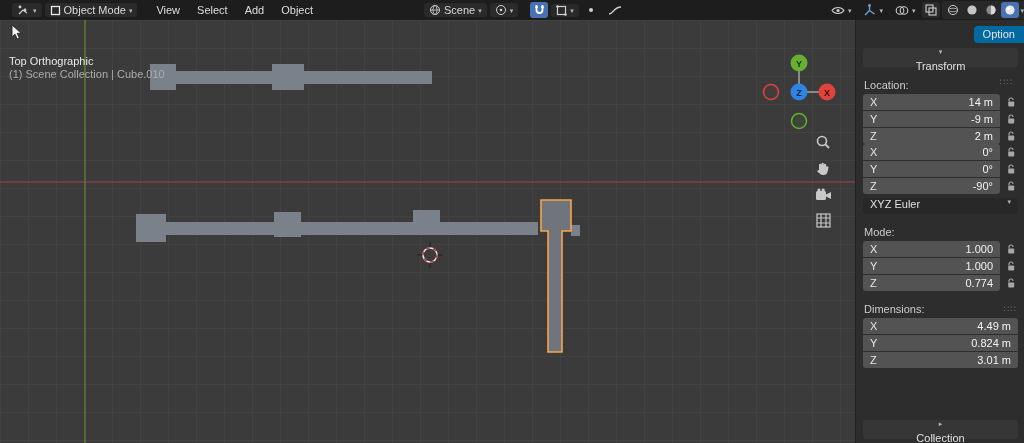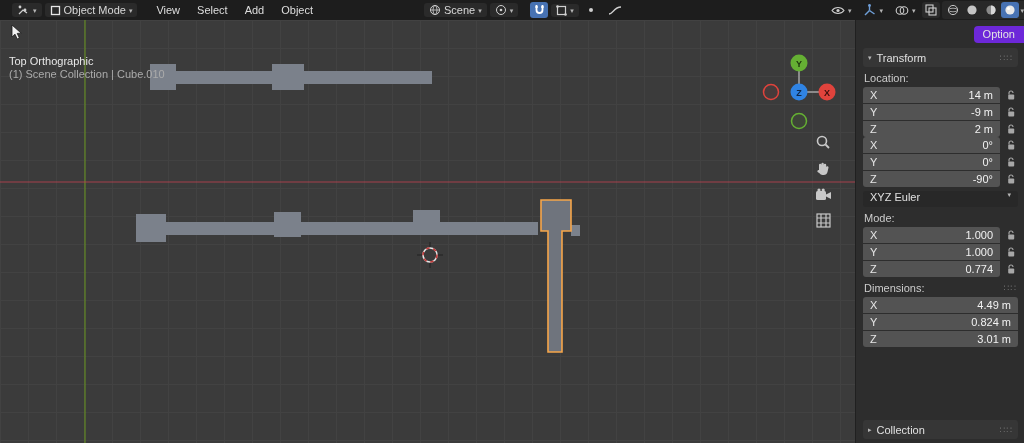--- a/index.html
+++ b/index.html
@@ -39,27 +39,27 @@
   .vp-svg { position:absolute; left:0; top:0; }
   .nav-tools { position:absolute; right:22px; top:114px; width:20px; display:flex; flex-direction:column; gap:11px; align-items:center; }
 
   
   .sidebar {
     position:absolute; top:20px; right:0; width:169px; height:423px;
     background:#2d2d2d; border-left:1px solid #202020;
     display:flex; flex-direction:column; padding:0 6px 4px 7px;
   }
   .options-row { height:28px; display:flex; justify-content:flex-end; align-items:center; margin-right:-6px; }
-  .options-btn { background:#6d28d9; border-radius:4px 0 0 4px; padding:2px 9px 3px 9px; color:#e3e3e3; }
+  .options-btn { background:#0369a1; border-radius:4px 0 0 4px; padding:2px 9px 3px 9px; color:#e3e3e3; }
   .panel-header {
     height:19px; background:#363636; border-radius:3px;
-    display:flex; align-items:center; gap:5px; padding:0 5px; color:#e0e0e0;
+    display:flex; align-items:center; gap:5px; padding:0 5px; color:#e0e0e0;flex-direction:column;
   }
   .grip { margin-left:auto; color:#6e6e6e; font-size:9px; letter-spacing:1px; }
-  .sec-label { margin:5px 1px 3px 1px; color:#cccccc; display:flex; align-items:center;text-align:right; }
+  .sec-label { margin:12px 1px 3px 1px; color:#cccccc; display:flex; align-items:center;text-align:right; }
   .vec-group { display:flex; flex-direction:column; gap:1px; }
   .vec-row { display:flex; align-items:center; gap:4px; }
   .field {
     flex:1; height:16px; background:#535353; display:flex; align-items:center;
     padding:0 7px; color:#f2f2f2;
   }
   .vec-row:first-child .field { border-radius:3px 3px 0 0; }
   .vec-row:last-child .field { border-radius:0 0 3px 3px; }
   .field .axis { color:#e6e6e6; }
   .field .val { margin-left:auto; }

